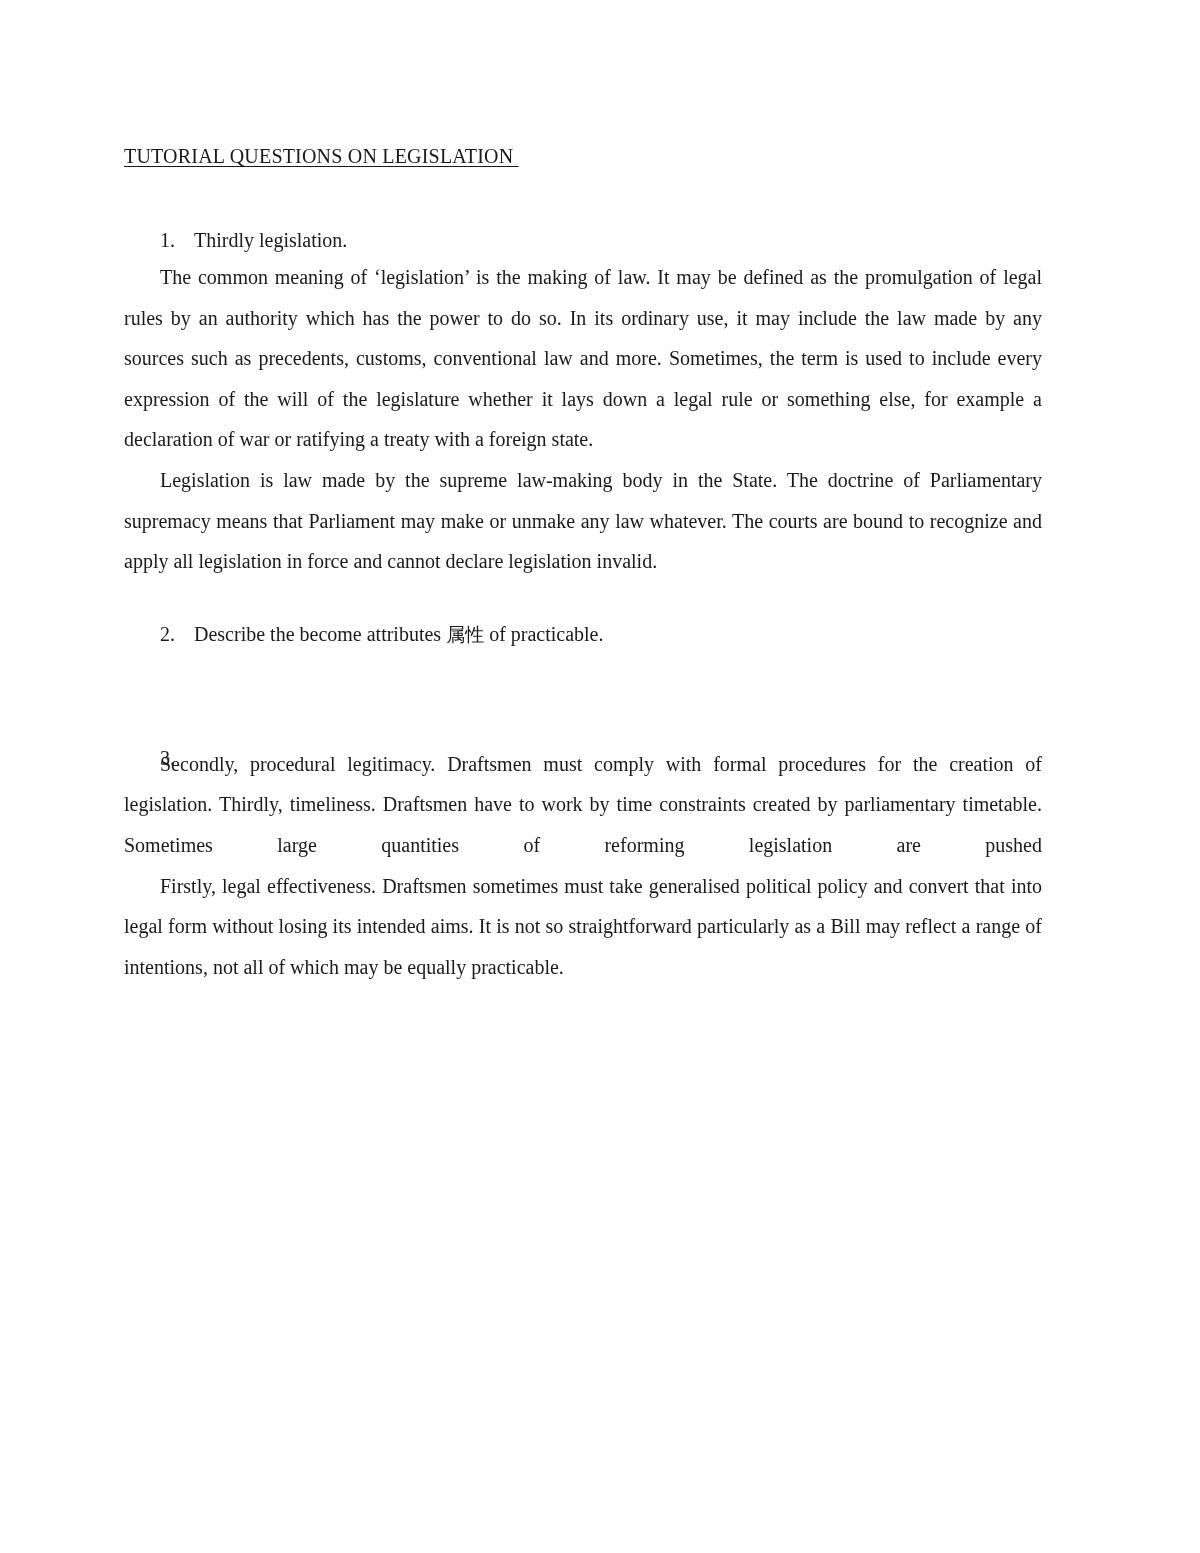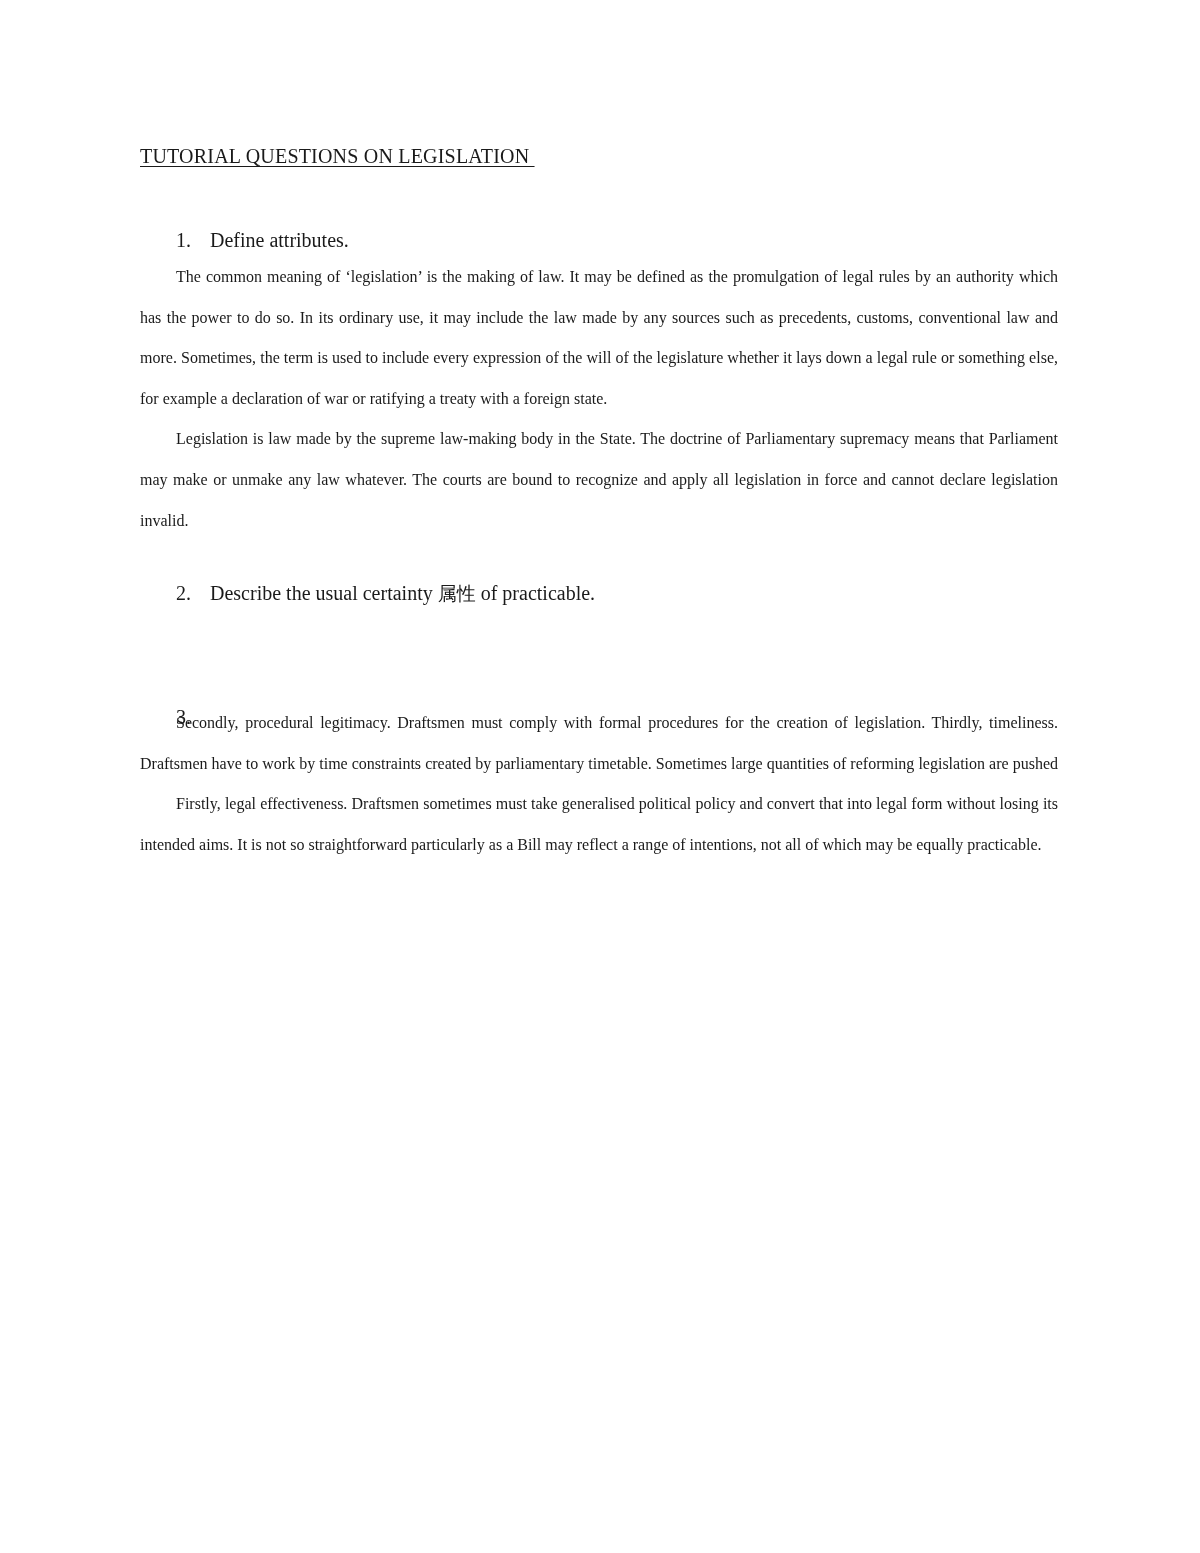--- a/index.html
+++ b/index.html
@@ -10,21 +10,21 @@
     body {
       width: 1200px;
       height: 1553px;
       overflow: hidden;
       position: relative;
       font-family: "Liberation Serif", "DejaVu Serif", serif;
       color: #1a1a1a;
     }
     .page {
       position: absolute;
-      left: 140px;
+      left: 124px;
       top: 142px;
       width: 918px;
     }
     .doc-title {
       font-size: 20px;
       line-height: 28px;
       text-decoration: underline;
       text-underline-offset: 3px;
       text-decoration-thickness: 1px;
       letter-spacing: 0.2px;
@@ -38,49 +38,49 @@
       line-height: 28px;
       padding-left: 70px;
       margin: 0;
     }
     .question .num {
       position: absolute;
       left: 36px;
       top: 0;
     }
     .para {
-      font-size: 16px;
+      font-size: 20px;
       line-height: 40.6px;
       text-align: justify;
       text-indent: 36px;
       margin: 0;
     }
     .q1 { margin-top: 56px; }
     .p-after-q { margin-top: 3px; }
     .q2 { margin-top: 38px; }
     .q3 { margin-top: 96px; }
     .cjk { font-family: "DejaVu Sans", sans-serif; font-size: 19px; margin-top: 8px; }
   </style>
 </head>
 <body>
 
 <div class="page">
 
   <h1 class="doc-title">TUTORIAL QUESTIONS ON LEGISLATION </h1>
 
   <p class="question q1">
     <span class="num">1.</span>
-    <span>Define attributes.</span>
+    <span>Thirdly legislation.</span>
   </p>
   <p class="para p-after-q">The common meaning of ‘legislation’ is the making of law. It may be defined as the promulgation of legal rules by an authority which has the power to do so. In its ordinary use, it may include the law made by any sources such as precedents, customs, conventional law and more. Sometimes, the term is used to include every expression of the will of the legislature whether it lays down a legal rule or something else, for example a declaration of war or ratifying a treaty with a foreign state.</p>
   <p class="para">Legislation is law made by the supreme law-making body in the State. The doctrine of Parliamentary supremacy means that Parliament may make or unmake any law whatever. The courts are bound to recognize and apply all legislation in force and cannot declare legislation invalid.</p>
 
   <p class="question q2">
     <span class="num">2.</span>
-    <span style="white-space:pre">Describe the usual certainty </span><span class="cjk">属性</span><span style="white-space:pre"> of practicable.</span>
+    <span style="white-space:pre">Describe the become attributes </span><span class="cjk">属性</span><span style="white-space:pre"> of practicable.</span>
   </p>
 
   <p class="question q3">
     <span class="num">3.</span>
   </p>
   <p class="para" style="text-align-last: justify;">Secondly, procedural legitimacy. Draftsmen must comply with formal procedures for the creation of legislation. Thirdly, timeliness. Draftsmen have to work by time constraints created by parliamentary timetable. Sometimes large quantities of reforming legislation are pushed</p>
   <p class="para">Firstly, legal effectiveness. Draftsmen sometimes must take generalised political policy and convert that into legal form without losing its intended aims. It is not so straightforward particularly as a Bill may reflect a range of intentions, not all of which may be equally practicable.</p>
 
 </div>
 

